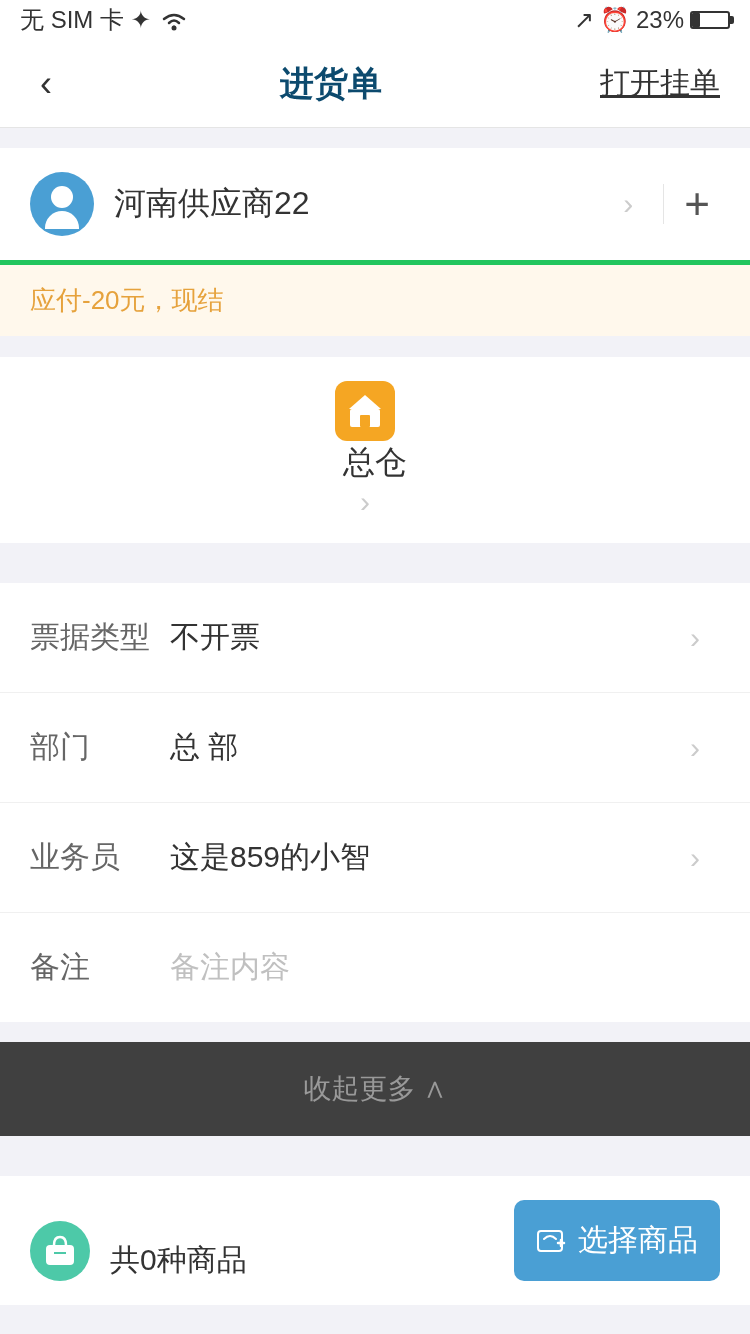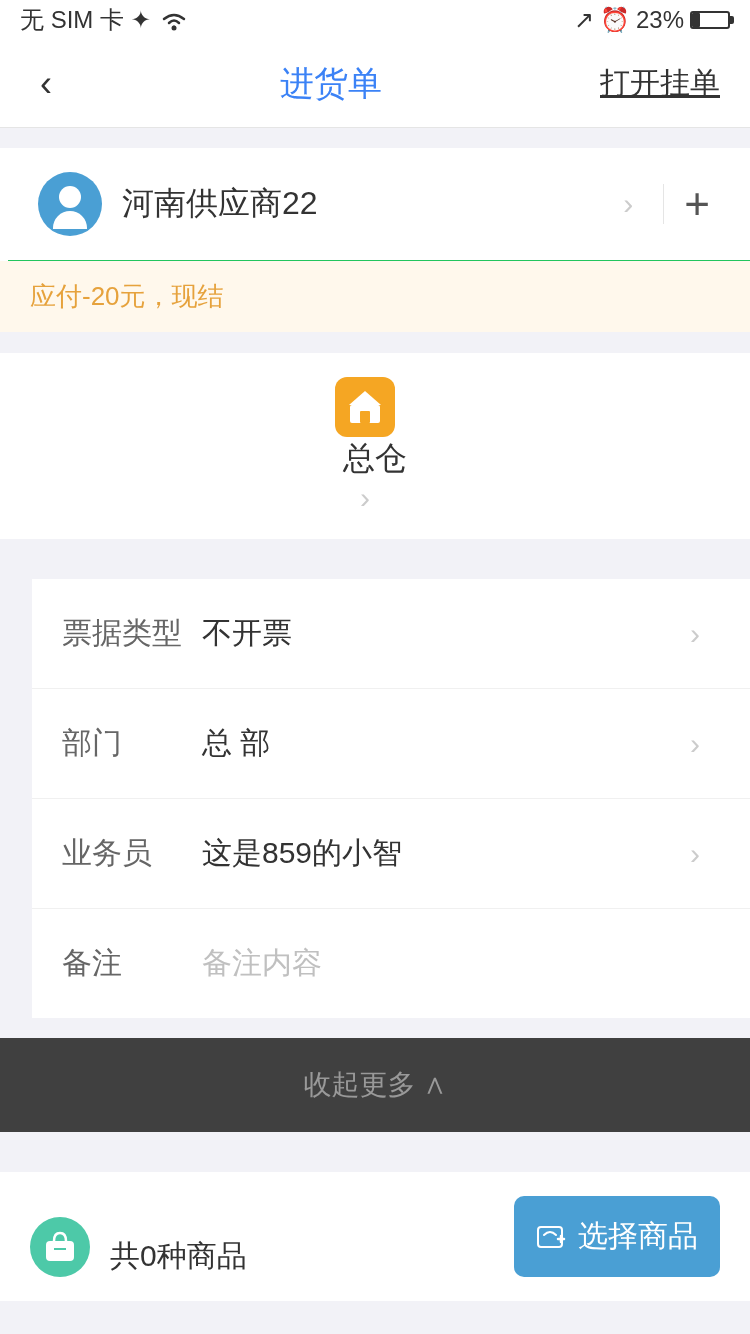--- a/index.html
+++ b/index.html
@@ -49,22 +49,22 @@
       border-bottom: 1px solid #e5e5e5;
     }
     .nav-back {
       font-size: 36px;
       color: #333;
       cursor: pointer;
       padding: 10px;
     }
     .nav-title {
       font-size: 34px;
-      font-weight: 400;
-      color: #3b82f6;
+      font-weight: 700;
+      color: #0c4a6e;
     }
     .nav-action {
       font-size: 30px;
       color: #333;
       cursor: pointer;
       text-decoration: underline;
     }
 
     
     .section-gap { height: 20px; background: #f2f2f7; }
@@ -73,23 +73,22 @@
       background: #fff;
       margin-bottom: 0;
     }
 
     
     .supplier-row {
       background: #fff;
       display: flex;
       align-items: center;
       padding: 24px 30px;
-      border-bottom: 1px solid #22c55e;
+      border-bottom: 5px solid #22c55e;
       position: relative;
-      margin-left: 8px;
     }
     .supplier-avatar {
       width: 64px; height: 64px;
       border-radius: 50%;
       background: #4a9fd4;
       display: flex; align-items: center; justify-content: center;
       margin-right: 20px;
       flex-shrink: 0;
     }
     .avatar-person {
@@ -155,21 +154,20 @@
     .warehouse-name {
       flex: 1;
       font-size: 32px;
       color: #333;
     }
 
     
     .form-section {
       background: #fff;
       margin-top: 20px;
-      margin-left: 32px;
     }
     .form-row {
       display: flex;
       align-items: center;
       padding: 34px 30px;
       border-bottom: 1px solid #f0f0f0;
       min-height: 100px;
     }
     .form-row:last-child { border-bottom: none; }
     .form-label {

